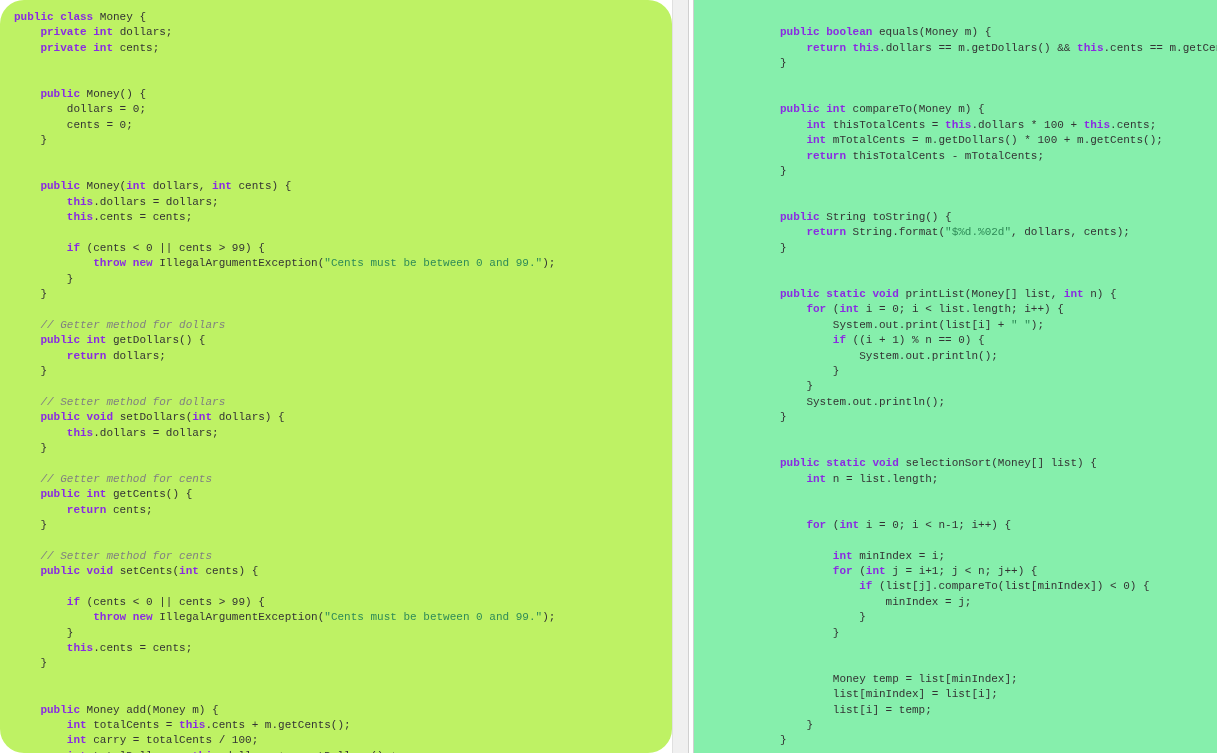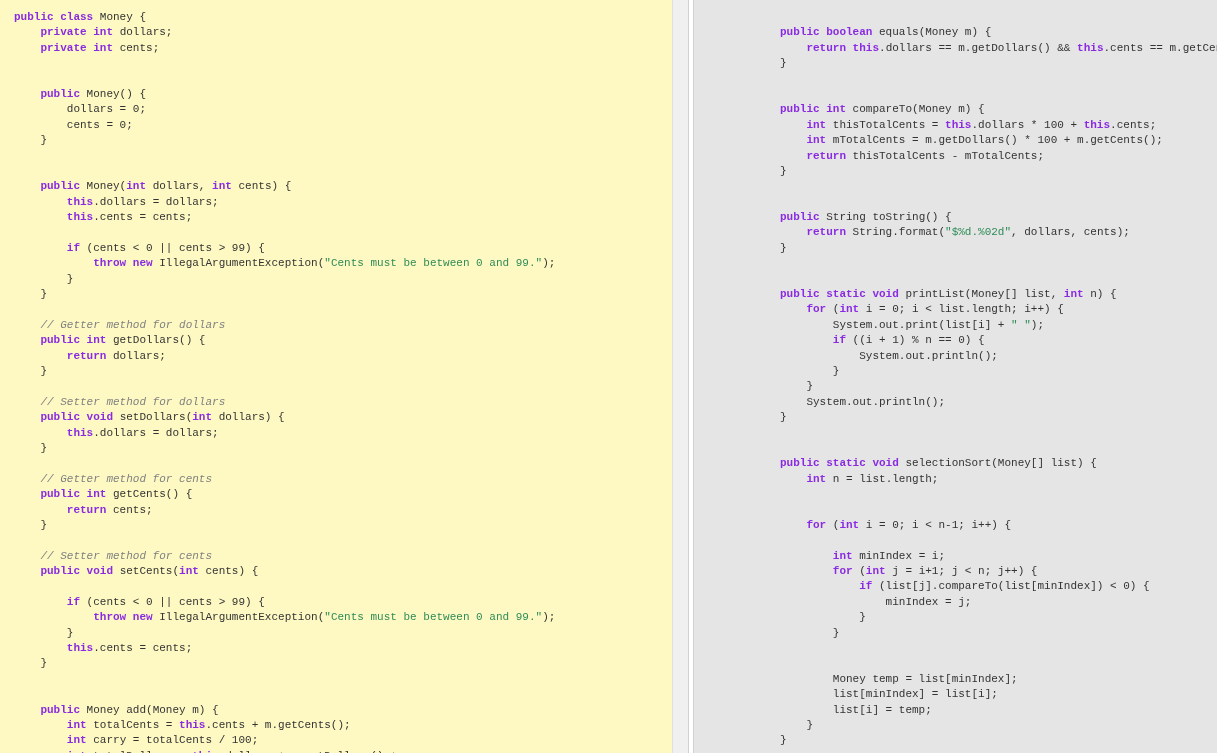--- a/index.html
+++ b/index.html
@@ -14,37 +14,38 @@
     overflow: hidden;
   }
   .col {
     height: 100%;
     overflow: hidden;
     position: relative;
   }
   .col-left {
     width: 672px;
     padding: 10px 0 0 14px;
-    background: #fef9c3;
+    background: #bef264;
+    border-radius: 24px;
   }
   .divider {
     width: 6px;
     background: #ffffff;
     border-left: 1px solid #d0d0d0;
     border-right: 1px solid #d0d0d0;
   }
   .scrollbar {
     width: 16px;
     background: #f0f0f0;
     border-left: 1px solid #e0e0e0;
   }
   .col-right {
     flex: 1;
     padding: 10px 1px 0 14px;
-    background: #e5e5e5;
+    background: #86efac;
   }
   .code {
     white-space: pre;
     color: #333333;
   }
   .kw { color: #8a2be2; font-weight: bold; }
   .str { color: #2e8b57; }
   .com { color: #808080; font-style: italic; }
   .right-indent { padding-left: 72px; }
 </style>

